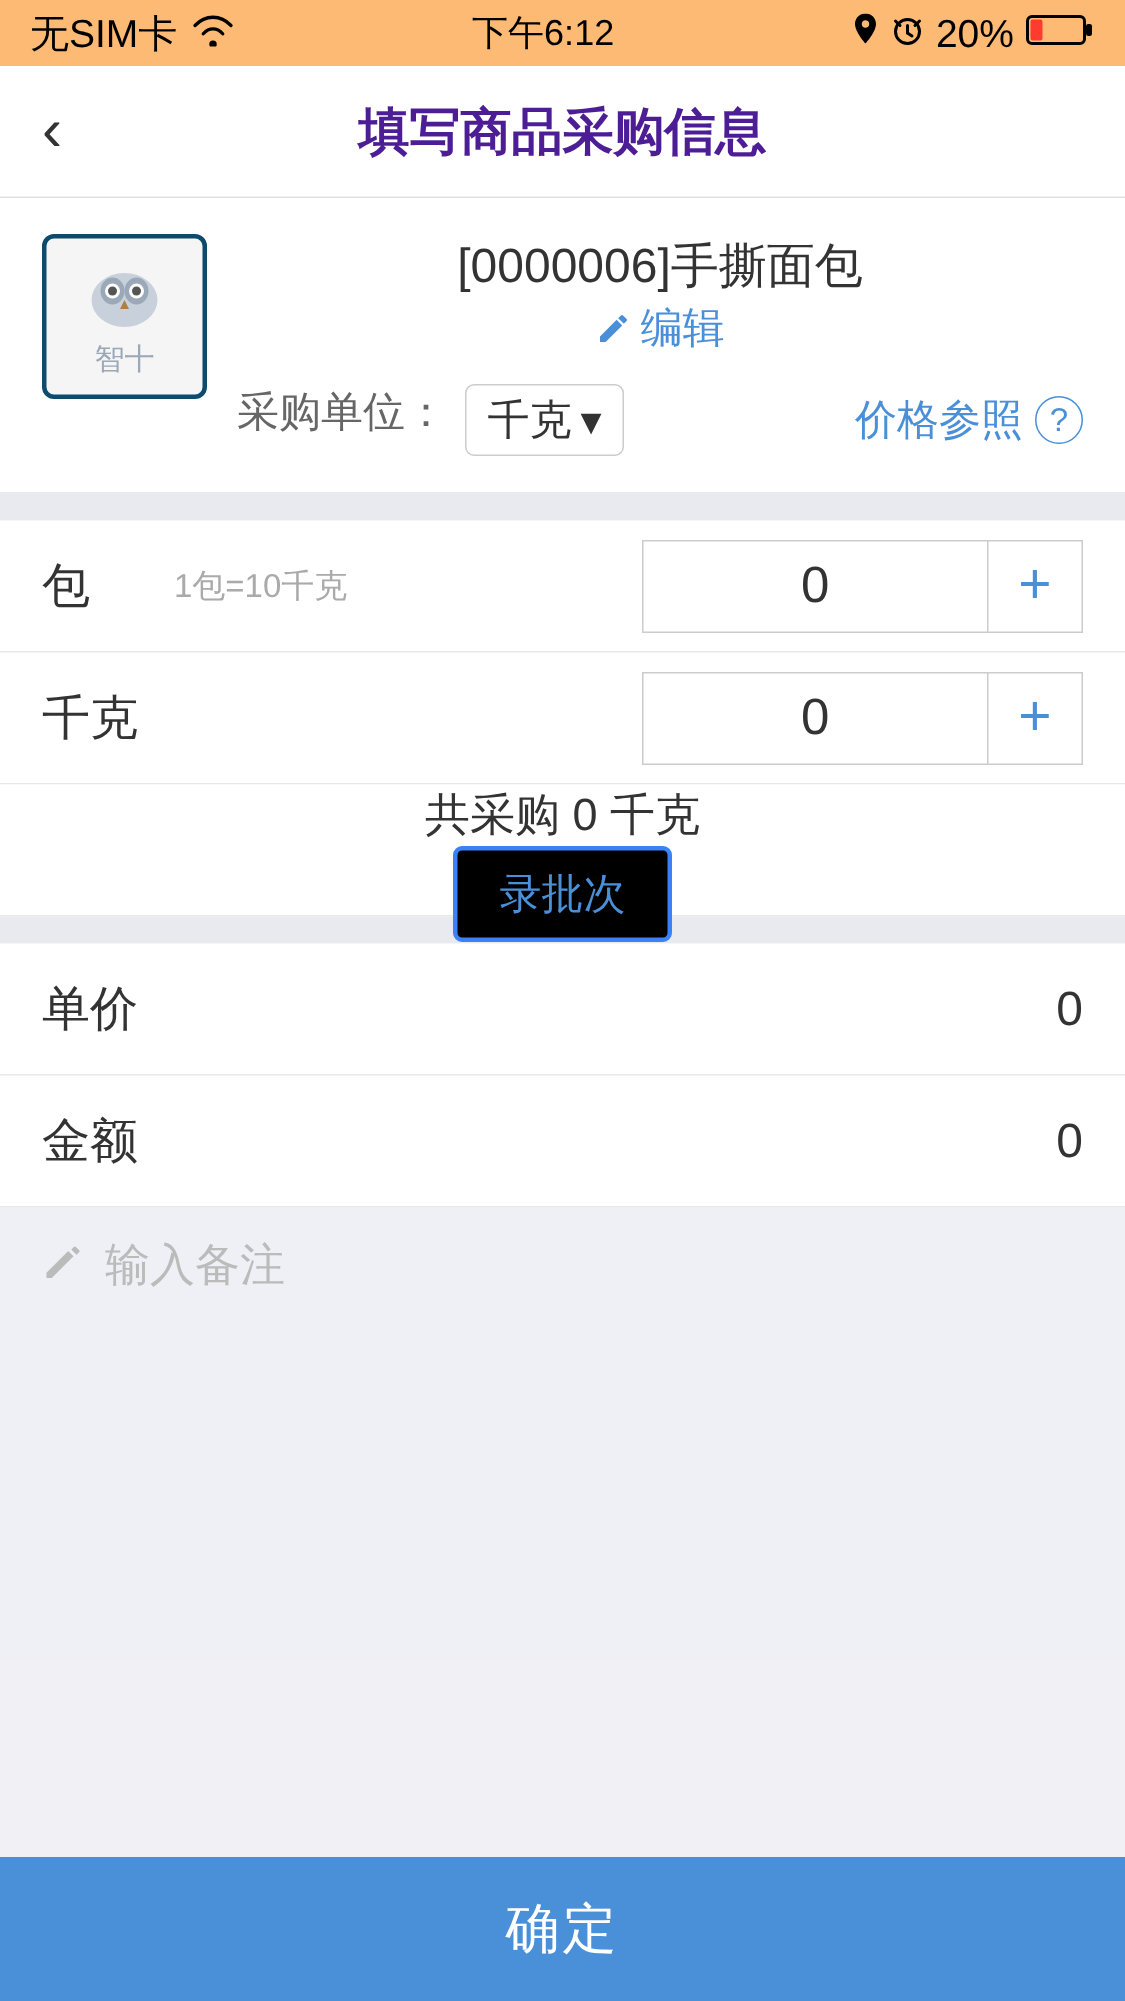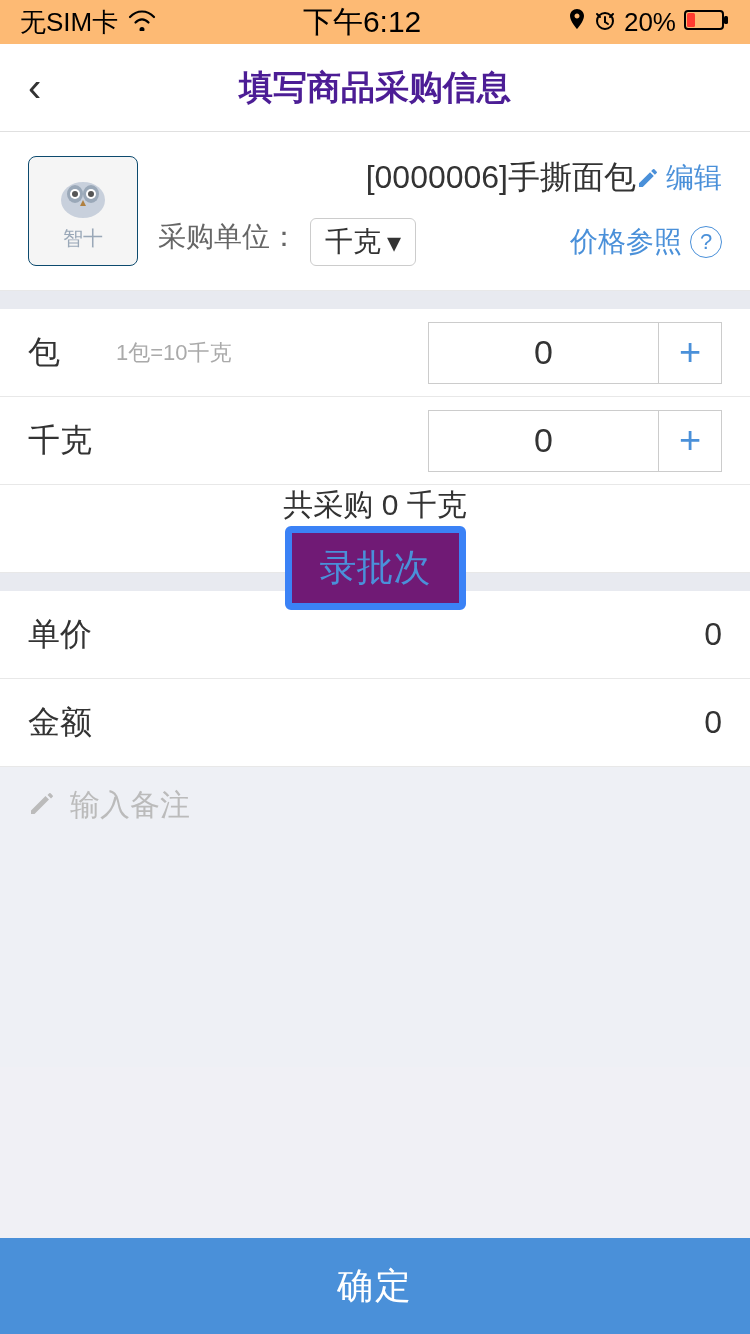--- a/index.html
+++ b/index.html
@@ -25,21 +25,21 @@
       font-size: 28px;
       color: #000;
     }
     .status-bar-left {
       display: flex;
       align-items: center;
       gap: 10px;
       font-size: 26px;
     }
     .status-bar-center {
-      font-size: 30px;
+      font-size: 24px;
       font-weight: 500;
     }
     .status-bar-right {
       display: flex;
       align-items: flex-start;
       gap: 8px;
       font-size: 26px;
     }
 
     
@@ -72,36 +72,37 @@
       padding: 24px 28px;
       display: flex;
       align-items: flex-start;
       gap: 20px;
       border-bottom: 1px solid #e8e8e8;
     }
     .product-image {
       width: 110px;
       height: 110px;
       background: #f5f5f5;
-      border: 1px solid #0c4a6e;
+      border: 3px solid #0c4a6e;
       border-radius: 8px;
       display: flex;
       flex-direction: column;
       align-items: center;
       justify-content: center;
       flex-shrink: 0;
     }
     .product-info {
       flex: 1;
     }
     .product-name-row {
       display: flex;
       align-items: center;
-      justify-content: flex-end;
+      justify-content: center;
       margin-bottom: 18px;
+      flex-direction: column;
     }
     .product-name {
       font-size: 32px;
       color: #333;
       font-weight: 500;
     }
     .edit-btn {
       display: flex;
       align-items: center;
       gap: 6px;
@@ -217,25 +218,25 @@
       height: 88px;
       background: #fff;
       border-bottom: 1px solid #e8e8e8;
       flex-direction: column;
     }
     .summary-text {
       font-size: 30px;
       color: #333;
     }
     .batch-btn {
-      border: 7px solid #3b82f6;
+      border: 3px solid #3b82f6;
       color: #4a90d9;
-      background: #701a75;
+      background: #000000;
       padding: 10px 28px;
-      font-size: 37px;
+      font-size: 28px;
       border-radius: 6px;
       cursor: pointer;
     }
 
     
     .price-section {
       background: #fff;
       margin-top: 0;
     }
     .price-row {

